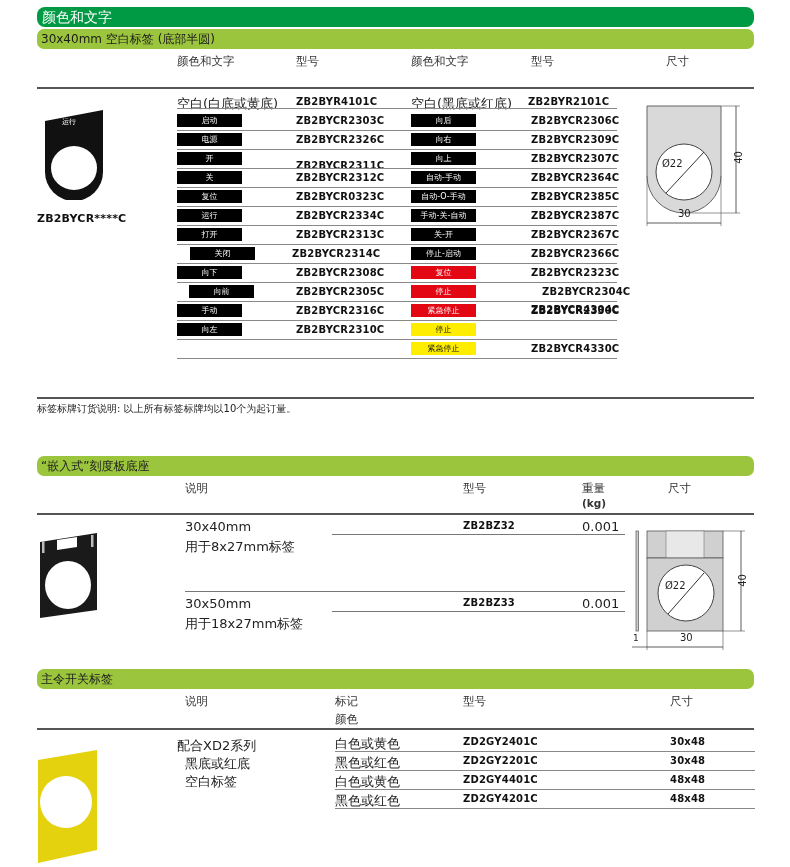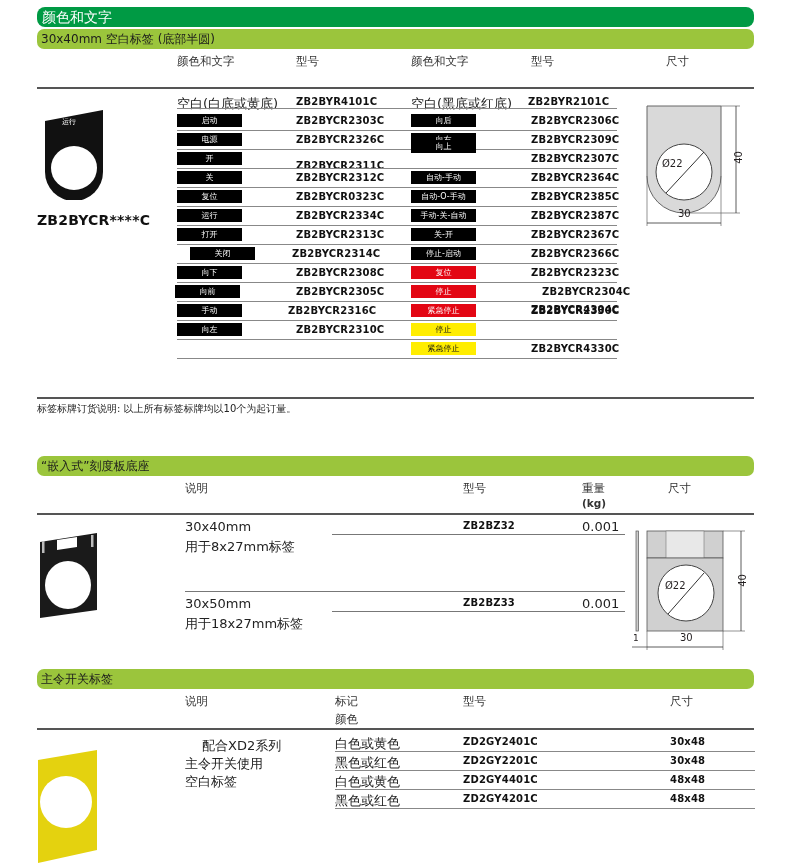--- a/index.html
+++ b/index.html
@@ -54,21 +54,21 @@
     <div class="abs chip black" style="left:411px;top:114px">向后</div>
     <div class="abs code" style="left:531px;top:115px">ZB2BYCR2306C</div>
     <div class="abs row-line" style="left:177px;top:130px;width:440px"></div>
     <div class="abs chip black" style="left:177px;top:133px">电源</div>
     <div class="abs code" style="left:296px;top:134px">ZB2BYCR2326C</div>
     <div class="abs chip black" style="left:411px;top:133px">向右</div>
     <div class="abs code" style="left:531px;top:134px">ZB2BYCR2309C</div>
     <div class="abs row-line" style="left:177px;top:149px;width:440px"></div>
     <div class="abs chip black" style="left:177px;top:152px">开</div>
     <div class="abs code" style="left:296px;top:160px">ZB2BYCR2311C</div>
-    <div class="abs chip black" style="left:411px;top:140px">向上</div>
+    <div class="abs chip black" style="left:411px;top:152px">向上</div>
     <div class="abs code" style="left:531px;top:153px">ZB2BYCR2307C</div>
     <div class="abs row-line" style="left:177px;top:168px;width:440px"></div>
     <div class="abs chip black" style="left:177px;top:171px">关</div>
     <div class="abs code" style="left:296px;top:172px">ZB2BYCR2312C</div>
     <div class="abs chip black" style="left:411px;top:171px">自动-手动</div>
     <div class="abs code" style="left:531px;top:172px">ZB2BYCR2364C</div>
     <div class="abs row-line" style="left:177px;top:187px;width:440px"></div>
     <div class="abs chip black" style="left:177px;top:190px">复位</div>
     <div class="abs code" style="left:296px;top:191px">ZB2BYCR0323C</div>
     <div class="abs chip black" style="left:411px;top:190px">自动-O-手动</div>
@@ -87,48 +87,48 @@
     <div class="abs chip black" style="left:190px;top:247px">关闭</div>
     <div class="abs code" style="left:292px;top:248px">ZB2BYCR2314C</div>
     <div class="abs chip black" style="left:411px;top:247px">停止-启动</div>
     <div class="abs code" style="left:531px;top:248px">ZB2BYCR2366C</div>
     <div class="abs row-line" style="left:177px;top:263px;width:440px"></div>
     <div class="abs chip black" style="left:177px;top:266px">向下</div>
     <div class="abs code" style="left:296px;top:267px">ZB2BYCR2308C</div>
     <div class="abs chip red" style="left:411px;top:266px">复位</div>
     <div class="abs code" style="left:531px;top:267px">ZB2BYCR2323C</div>
     <div class="abs row-line" style="left:177px;top:282px;width:440px"></div>
-    <div class="abs chip black" style="left:175px;top:285px">向前</div>
+    <div class="abs chip black" style="left:189px;top:285px">向前</div>
     <div class="abs code" style="left:296px;top:286px">ZB2BYCR2305C</div>
     <div class="abs chip red" style="left:411px;top:285px">停止</div>
     <div class="abs code" style="left:542px;top:286px">ZB2BYCR2304C</div>
     <div class="abs row-line" style="left:177px;top:301px;width:440px"></div>
     <div class="abs chip black" style="left:177px;top:304px">手动</div>
-    <div class="abs code" style="left:288px;top:305px">ZB2BYCR2316C</div>
+    <div class="abs code" style="left:296px;top:305px">ZB2BYCR2316C</div>
     <div class="abs chip red" style="left:411px;top:304px">紧急停止</div>
     <div class="abs code" style="left:531px;top:305px">ZB2BYCR2330C</div>
     <div class="abs row-line" style="left:177px;top:320px;width:440px"></div>
     <div class="abs chip black" style="left:177px;top:323px">向左</div>
     <div class="abs code" style="left:296px;top:324px">ZB2BYCR2310C</div>
     <div class="abs chip yellow" style="left:411px;top:323px">停止</div>
     <div class="abs code" style="left:531px;top:304px">ZB2BYCR4304C</div>
     <div class="abs row-line" style="left:177px;top:339px;width:440px"></div>
     <div class="abs chip yellow" style="left:411px;top:342px">紧急停止</div>
     <div class="abs code" style="left:531px;top:343px">ZB2BYCR4330C</div>
     <div class="abs row-line" style="left:177px;top:358px;width:440px"></div>
   </div>
 
 <div class="abs" style="left:35px;top:100px;width:75px;height:100px">
   <svg width="75" height="100" viewBox="0 0 75 100">
     <path d="M10 21 L68 10 L68 72 A29 29 0 0 1 10 72 Z" fill="#111"></path>
     <ellipse cx="39" cy="68" rx="23" ry="22" fill="#fff"></ellipse>
   </svg>
   <div class="abs" style="left:27px;top:17px;font-size:7px;color:#fff">运行</div>
 </div>
-<div class="abs code" style="left:37px;top:212px;font-size:14px">ZB2BYCR****C</div>
+<div class="abs code" style="left:37px;top:212px;font-size:11px">ZB2BYCR****C</div>
 
 <div class="abs" style="left:640px;top:100px;width:110px;height:130px">
   <svg width="110" height="130" viewBox="0 0 110 130">
     <path d="M7 6 L81 6 L81 76 A37 37 0 0 1 7 76 Z" fill="#d9d9d9" stroke="#666" stroke-width="1"></path>
     <circle cx="44" cy="72" r="28" fill="#fff" stroke="#444" stroke-width="1"></circle>
     <line x1="26" y1="93" x2="64" y2="52" stroke="#333" stroke-width="1"></line>
     <line x1="81" y1="6" x2="100" y2="6" stroke="#666" stroke-width="0.7"></line>
     <line x1="44" y1="113" x2="100" y2="113" stroke="#666" stroke-width="0.7"></line>
     <line x1="96" y1="6" x2="96" y2="113" stroke="#333" stroke-width="0.8"></line>
     <line x1="7" y1="76" x2="7" y2="126" stroke="#666" stroke-width="0.7"></line>
@@ -201,22 +201,22 @@
 <div class="abs bar-sub" style="top:669px">
   <span>主令开关标签</span>
 </div>
 <div class="abs hdr" style="left:185px;top:694px">说明</div>
 <div class="abs hdr" style="left:335px;top:694px">标记</div>
 <div class="abs hdr" style="left:335px;top:712px">颜色</div>
 <div class="abs hdr" style="left:463px;top:694px">型号</div>
 <div class="abs hdr" style="left:670px;top:694px">尺寸</div>
 <div class="abs rule" style="left:37px;top:728px;width:717px"></div>
 
-<div class="abs txt" style="left:202px;top:737px">配合XD2系列</div>
-<div class="abs txt" style="left:185px;top:755px">主令开关使用</div>
+<div class="abs txt" style="left:177px;top:737px">配合XD2系列</div>
+<div class="abs txt" style="left:185px;top:755px">黑底或红底</div>
 <div class="abs txt" style="left:185px;top:773px">空白标签</div>
 
 <div id="rows3">
     <div class="abs txt" style="left:335px;top:735px">白色或黄色</div>
     <div class="abs code" style="left:463px;top:736px">ZD2GY2401C</div>
     <div class="abs code" style="left:670px;top:736px">30x48</div>
     <div class="abs row-line" style="left:335px;top:751px;width:420px"></div>
     <div class="abs txt" style="left:335px;top:754px">黑色或红色</div>
     <div class="abs code" style="left:463px;top:755px">ZD2GY2201C</div>
     <div class="abs code" style="left:670px;top:755px">30x48</div>

